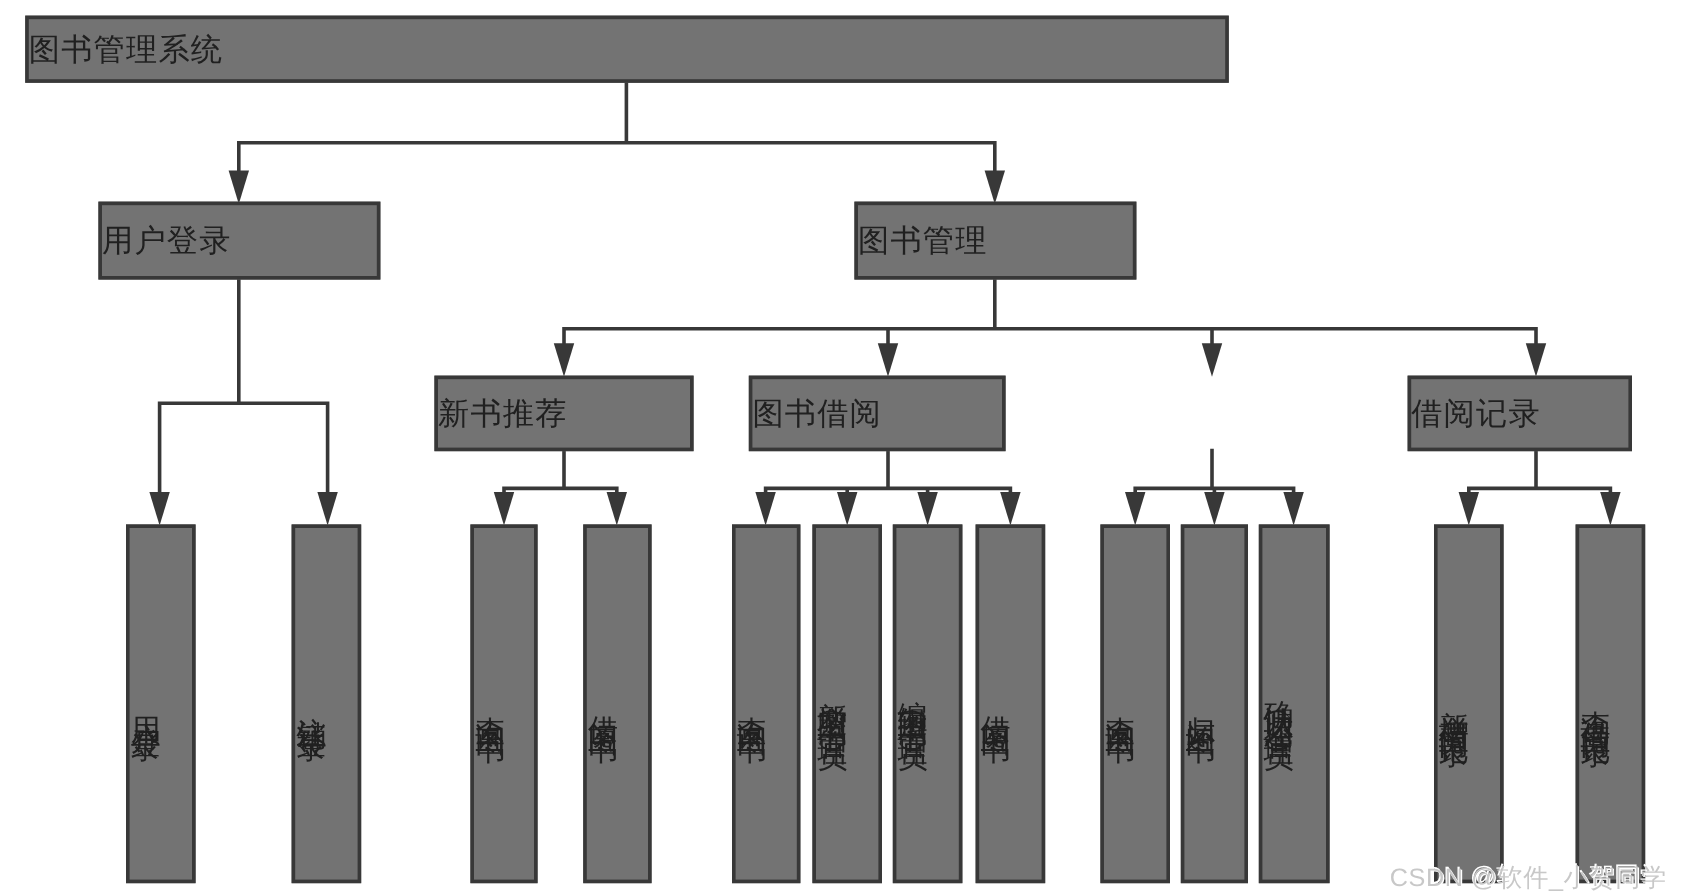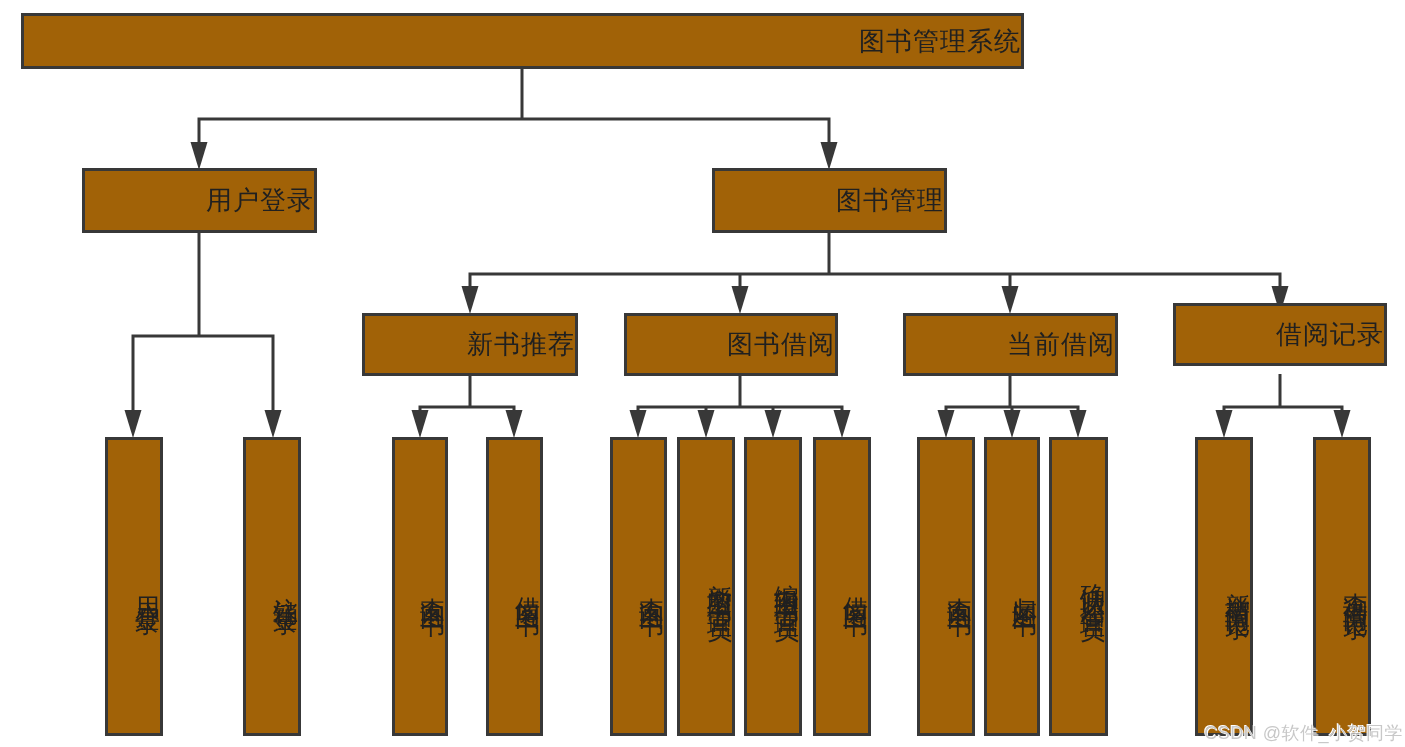--- a/index.html
+++ b/index.html
@@ -15,45 +15,45 @@
     background:var(--bg);
     font-family:"Liberation Sans","DejaVu Sans",sans-serif;
     overflow:hidden;
   }
   .wires{position:absolute;left:0;top:0;width:1405px;height:747px;}
   .wires path{stroke:var(--line);stroke-width:3;fill:none;}
   .wires polygon{fill:var(--line);stroke:none;}
   .node{
     position:absolute;
     box-sizing:border-box;
-    background:#a16207;
+    background:#737373;
     border:3px solid var(--line);
     display:flex;
     align-items:center;
-    justify-content:flex-end;
+    justify-content:flex-start;
   }
   .node span{
     color:var(--text);
     font-size:26px;
     letter-spacing:1px;
     line-height:1.1;
     white-space:nowrap;
   }
   .node.v span{
     writing-mode:vertical-rl;
     text-orientation:mixed;
     font-size:25px;
     letter-spacing:5px;
     line-height:1;
   }
   .watermark{
     position:absolute;
-    right:2px;
+    right:16px;
     bottom:2px;
-    font-size:18px;
+    font-size:21px;
     color:var(--wm);
     letter-spacing:0.5px;
     text-shadow:1px 1px 0 #ffffff,-1px -1px 0 #ffffff;
     white-space:nowrap;
   }
 </style>
 </head>
 <body>
 
 <div class="stage">
@@ -104,24 +104,21 @@
   <div class="node" style="left:362px;top:313px;width:216px;height:63px">
     <span>新书推荐</span>
   </div>
 
   <div class="node" style="left:712px;top:168px;width:235px;height:65px">
     <span>图书管理</span>
   </div>
   <div class="node" style="left:624px;top:313px;width:214px;height:63px">
     <span>图书借阅</span>
   </div>
-  <div class="node" style="left:903px;top:313px;width:215px;height:63px">
-    <span>当前借阅</span>
-  </div>
-  <div class="node" style="left:1173px;top:303px;width:214px;height:63px">
+  <div class="node" style="left:1173px;top:313px;width:187px;height:63px">
     <span>借阅记录</span>
   </div>
 
   <div class="node v" style="left:105px;top:437px;width:58px;height:299px">
     <span>用户登录</span>
   </div>
   <div class="node v" style="left:243px;top:437px;width:58px;height:299px">
     <span>注销登录</span>
   </div>
 

